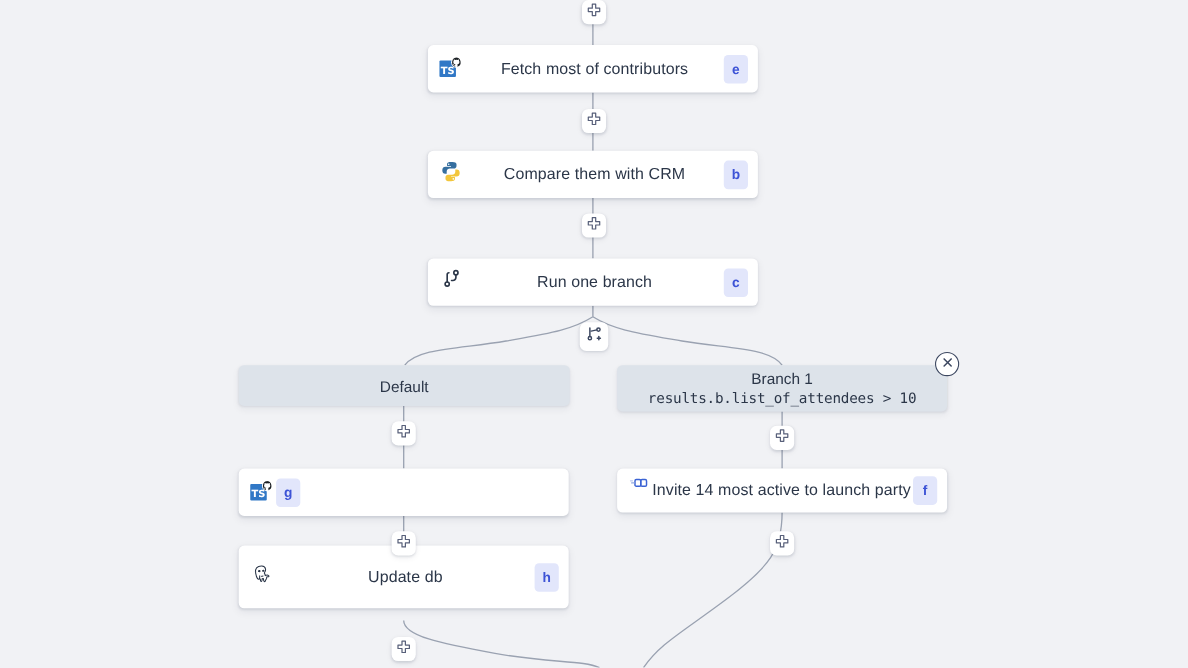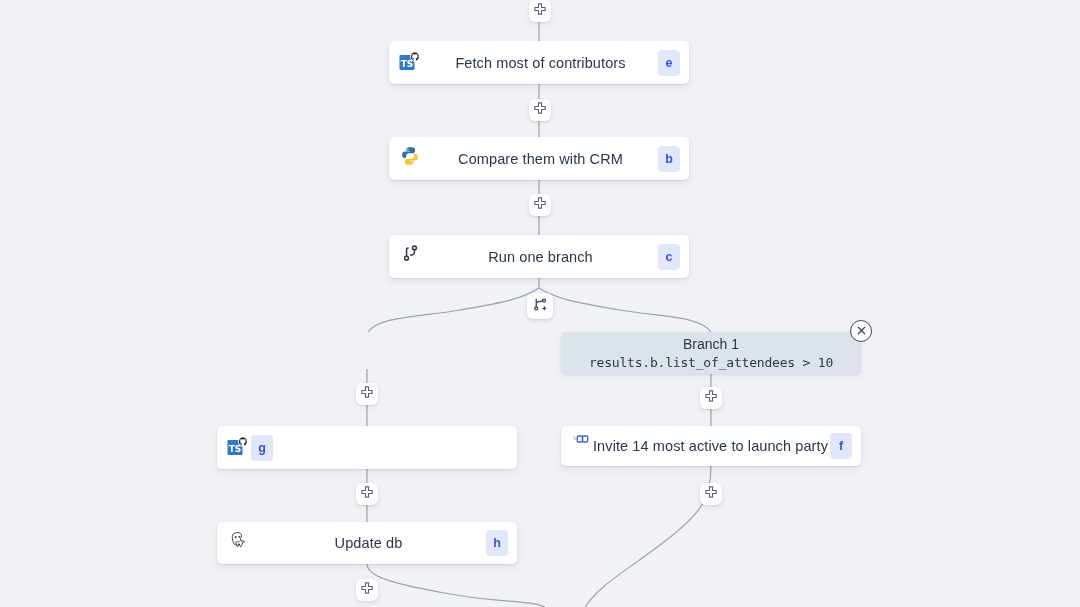--- a/index.html
+++ b/index.html
@@ -232,21 +232,21 @@
         <rect x="7" y="3" width="7" height="8" rx="1.6" fill="none" stroke="#3b63d4" stroke-width="1.8"></rect>
         <rect x="14" y="3" width="7" height="8" rx="1.6" fill="none" stroke="#3b63d4" stroke-width="1.8"></rect>
         <path d="M6,7 H3" stroke="#8fa6e0" stroke-width="1.6" stroke-linecap="round"></path>
         <path d="M4,4.5 H1.5" stroke="#bcc9ee" stroke-width="1.4" stroke-linecap="round"></path>
       </svg>
     </span>
     <span class="node-label">Invite 14 most active to launch party</span>
     <span class="node-badge">f</span>
   </div>
 
-  <div class="node" style="left:217px; top:522px; width:300px; height:42px;">
+  <div class="node" style="left:217px; top:496px; width:300px; height:57px;">
     <span class="node-icon">
       <svg width="20" height="20" viewBox="0 0 24 24" fill="none" stroke="#2b3648" stroke-width="1.15" stroke-linecap="round" stroke-linejoin="round" xmlns="http://www.w3.org/2000/svg">
         <path d="M17.2,16.6 c0.2,-1.8 0.15,-2.1 1.5,-1.8 c0.34,0.03 0.78,0.01 1.03,-0.36
                  c0.18,-0.25 0.05,-0.66 -0.3,-0.95 c-0.91,-0.77 -2.54,-0.56 -3.7,0.02
                  c-0.05,-0.5 -0.14,-0.98 -0.3,-1.45 c-0.17,-0.5 -0.43,-0.96 -0.7,-1.4
                  c0.28,-0.36 1.7,-2.2 1.4,-4.1 C15.8,4.6 14.4,3.2 12,3.1
                  C9.6,3 7.4,3.9 6.3,5.1 C5.2,6.3 4.9,8.5 5.3,10.8
                  c0.4,2.3 1.1,4.6 1.9,5.8 c0.4,0.6 0.9,1 1.4,0.95
                  c0.4,-0.04 0.6,-0.3 0.9,-0.7 c0.2,0.22 0.5,0.33 0.9,0.3
                  c0.06,0.7 0.12,1.4 0.22,2 c0.06,0.42 0.23,0.7 0.6,0.75
@@ -256,20 +256,23 @@
         <path d="M9.2,8 a0.9,0.6 0 1 0 0.02,0"></path>
         <path d="M13.6,7.8 a0.75,0.5 0 1 0 0.02,0"></path>
         <path d="M9.6,16.8 c0,-1.6 0.1,-2.4 0.15,-3"></path>
         <path d="M13.3,14 c-0.6,0.2 -1.1,0.3 -1.7,0.25"></path>
       </svg>
     </span>
     <span class="node-label">Update db</span>
     <span class="node-badge">h</span>
   </div>
 
+  <div class="branch-box" style="left:217px; top:332px; width:301px; height:37px;">
+    <span class="branch-title">Default</span>
+  </div>
 
   <div class="branch-box" style="left:561px; top:332px; width:300px; height:42px;">
     <span class="branch-title">Branch 1</span>
     <span class="branch-cond">results.b.list_of_attendees &gt; 10</span>
   </div>
 
   <div class="close-btn" style="left:850px; top:320px;">
     <span>
       <svg width="11" height="11" viewBox="0 0 12 12" fill="none" stroke="#3c4760" stroke-width="1.5" stroke-linecap="round" xmlns="http://www.w3.org/2000/svg">
         <path d="M2.5,2.5 L9.5,9.5"></path>

